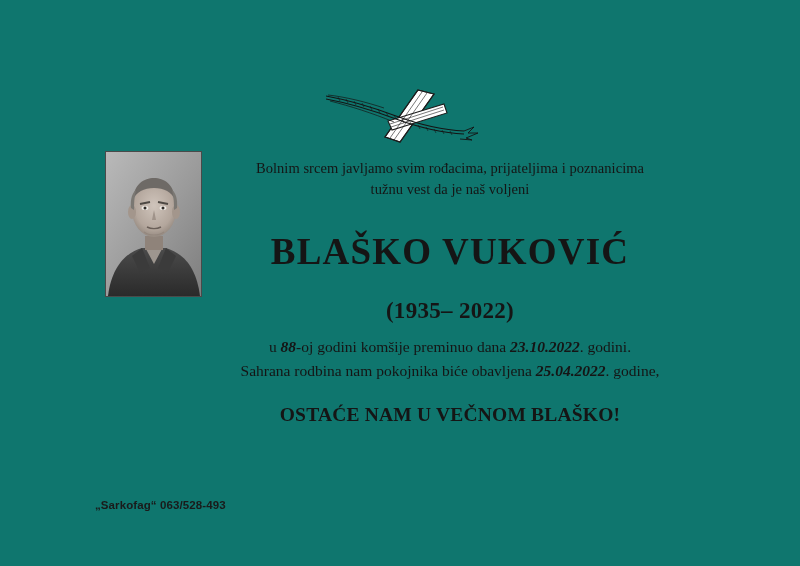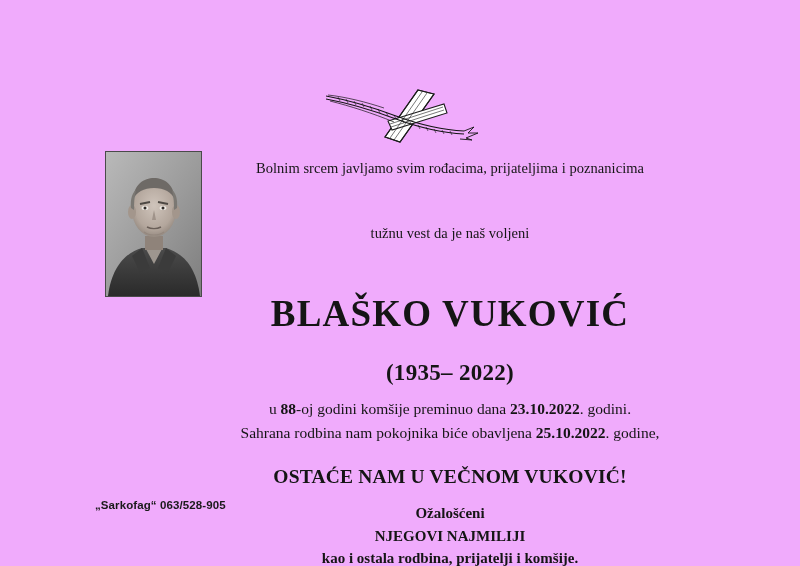--- a/index.html
+++ b/index.html
@@ -11,21 +11,21 @@
     height: 566px;
     background: #ffffff;
     font-family: "Liberation Serif", serif;
     color: #151515;
     overflow: hidden;
   }
   .page {
     position: relative;
     width: 800px;
     height: 566px;
-    background: #f0abfc;
+    background: #0f766e;
   }
 
   
   .emblem {
     position: absolute;
     left: 322px;
     top: 86px;
     width: 180px;
     height: 60px;
   }
@@ -49,44 +49,44 @@
     left: 215px;
     top: 158px;
     width: 470px;
     text-align: center;
   }
   .intro {
     font-size: 14.5px;
     line-height: 1.45;
     letter-spacing: 0.05px;
   }
-  .intro .l2 { display: block; margin-top: 44px; }
+  .intro .l2 { display: block; }
 
   .name {
-    margin-top: 48px;
+    margin-top: 30px;
     font-size: 37px;
     font-weight: bold;
     letter-spacing: 1.2px;
     white-space: nowrap;
   }
 
   .years {
     margin-top: 25px;
     font-size: 23px;
     font-weight: bold;
     letter-spacing: 0.3px;
   }
 
   .details {
     margin-top: 11px;
     font-size: 15.5px;
     line-height: 1.52;
   }
   .details .row { display: block; }
-  .details b { font-weight: bold; }
+  .details b { font-weight: bold; font-style: italic; }
 
   .slogan {
     margin-top: 22px;
     font-size: 19.5px;
     font-weight: bold;
     letter-spacing: 0.2px;
   }
 
   .mourners {
     margin-top: 14px;
@@ -218,28 +218,23 @@
       <span class="l1">Bolnim srcem javljamo svim rođacima, prijateljima i poznanicima</span>
       <span class="l2">tužnu vest da je naš voljeni</span>
     </div>
 
     <div class="name">BLAŠKO  VUKOVIĆ</div>
 
     <div class="years">(1935– 2022)</div>
 
     <div class="details">
       <span class="row"><span>u </span><b>88</b><span>-oj godini komšije  preminuo dana  </span><b>23.10.2022</b><span>. godini.</span></span>
-      <span class="row"><span>Sahrana rodbina nam pokojnika biće obavljena </span><b>25.10.2022</b><span>. godine,</span></span>
+      <span class="row"><span>Sahrana rodbina nam pokojnika biće obavljena </span><b>25.04.2022</b><span>. godine,</span></span>
     </div>
 
-    <div class="slogan">OSTAĆE NAM U VEČNOM VUKOVIĆ!</div>
-
-    <div class="mourners">
-      <span class="line first">Ožalošćeni</span>
-      <span class="line">NJEGOVI NAJMILIJI</span>
-      <span class="line">kao i ostala rodbina, prijatelji i komšije.</span>
-    </div>
+    <div class="slogan">OSTAĆE NAM U VEČNOM BLAŠKO!</div>
+
 
   </div>
 
-  <div class="footer">„Sarkofag“  063/528-905</div>
+  <div class="footer">„Sarkofag“  063/528-493</div>
 
 </div>
 
 </body></html>

